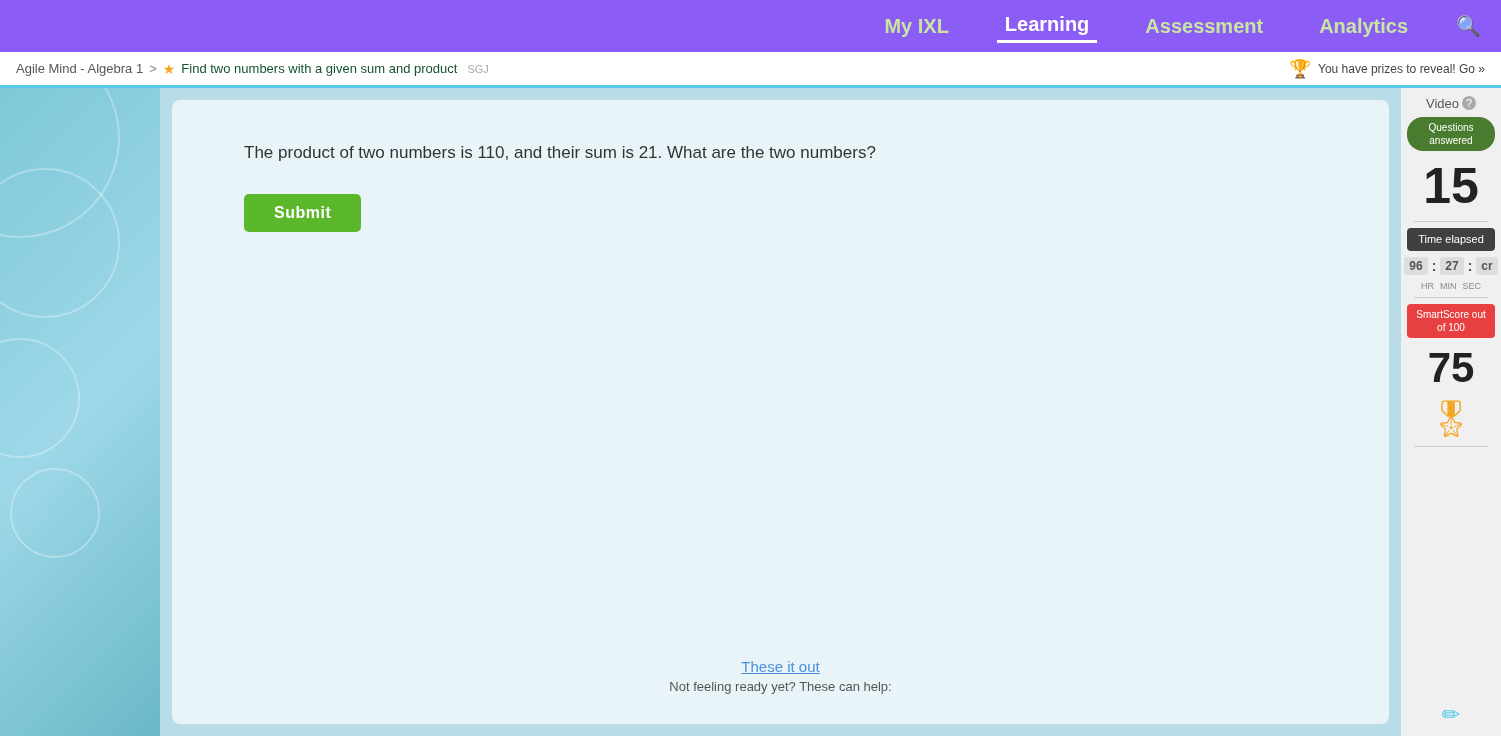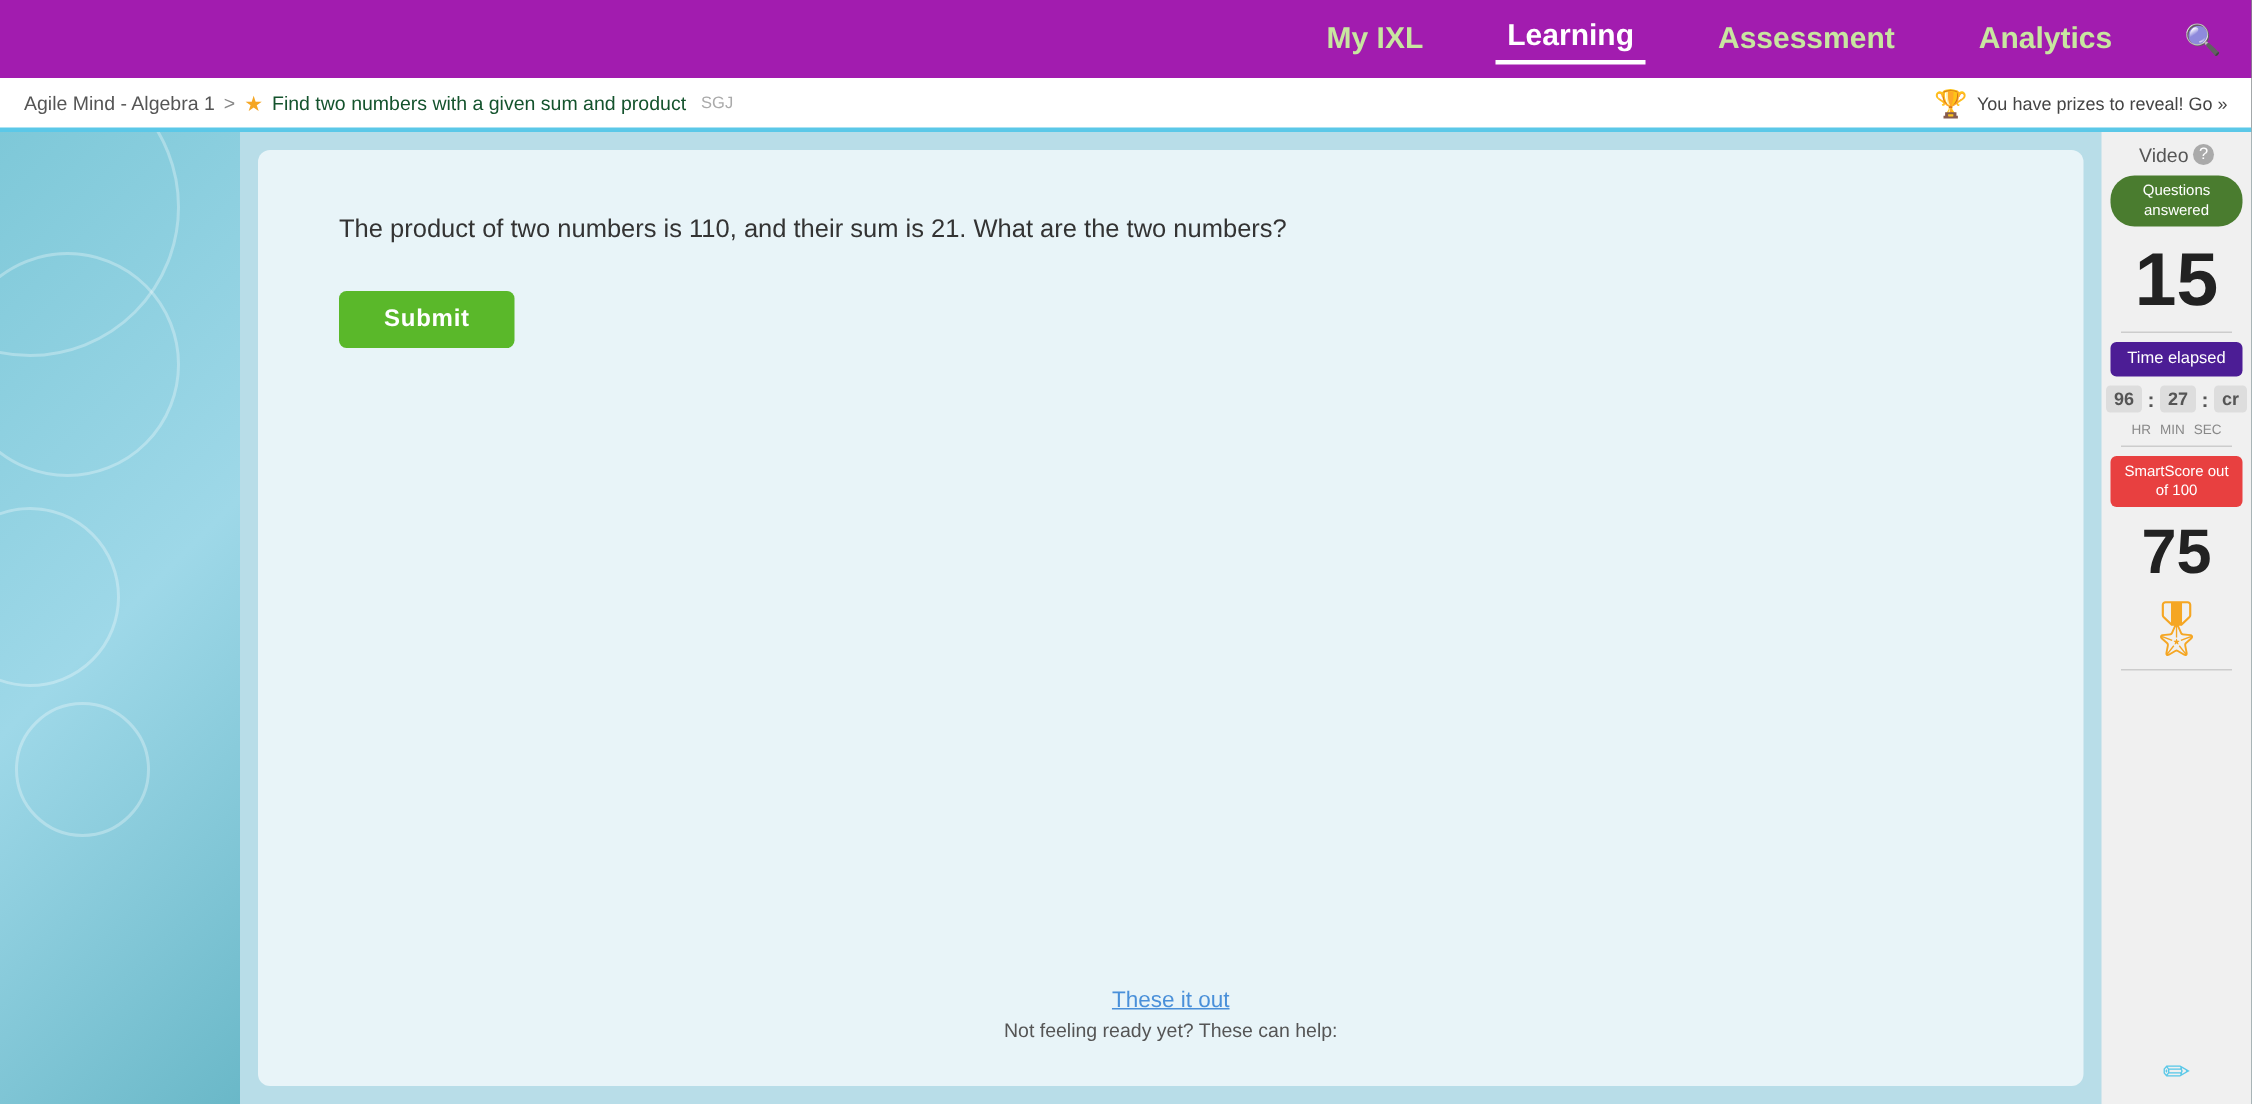--- a/index.html
+++ b/index.html
@@ -1,20 +1,20 @@
 <!DOCTYPE html>
 <html><head>
   <meta charset="utf-8">
   <style>
     * { margin: 0; padding: 0; box-sizing: border-box; }
     body { font-family: Arial, sans-serif; background: #222; width: 1501px; height: 736px; overflow: hidden; }
 
     
     .nav-bar {
-      background: #a21caf;
+      background: #8b5cf6;
       height: 52px;
       display: flex;
       align-items: center;
       justify-content: flex-end;
       padding: 0 20px;
       gap: 40px;
     }
     .nav-item {
       color: #c8e6a0;
       font-size: 20px;
@@ -95,21 +95,21 @@
       border-radius: 50%;
       border: 2px solid rgba(255,255,255,0.3);
     }
 
     
     .question-panel {
       flex: 1;
       background: #e8f4f8;
       margin: 12px;
       border-radius: 8px;
-      padding: 40px 54px;
+      padding: 40px 72px;
       position: relative;
     }
 
     .question-text {
       font-size: 17px;
       color: #333;
       margin-bottom: 28px;
       line-height: 1.5;
     }
 
@@ -203,21 +203,21 @@
       line-height: 1.3;
     }
 
     .score-number {
       font-size: 50px;
       font-weight: bold;
       color: #222;
     }
 
     .time-elapsed-btn {
-      background: #4c1d95;
+      background: #404040;
       color: #fff;
       border: none;
       border-radius: 4px;
       padding: 4px 8px;
       font-size: 11px;
       width: 88px;
       text-align: center;
       cursor: pointer;
       line-height: 1.4;
     }

